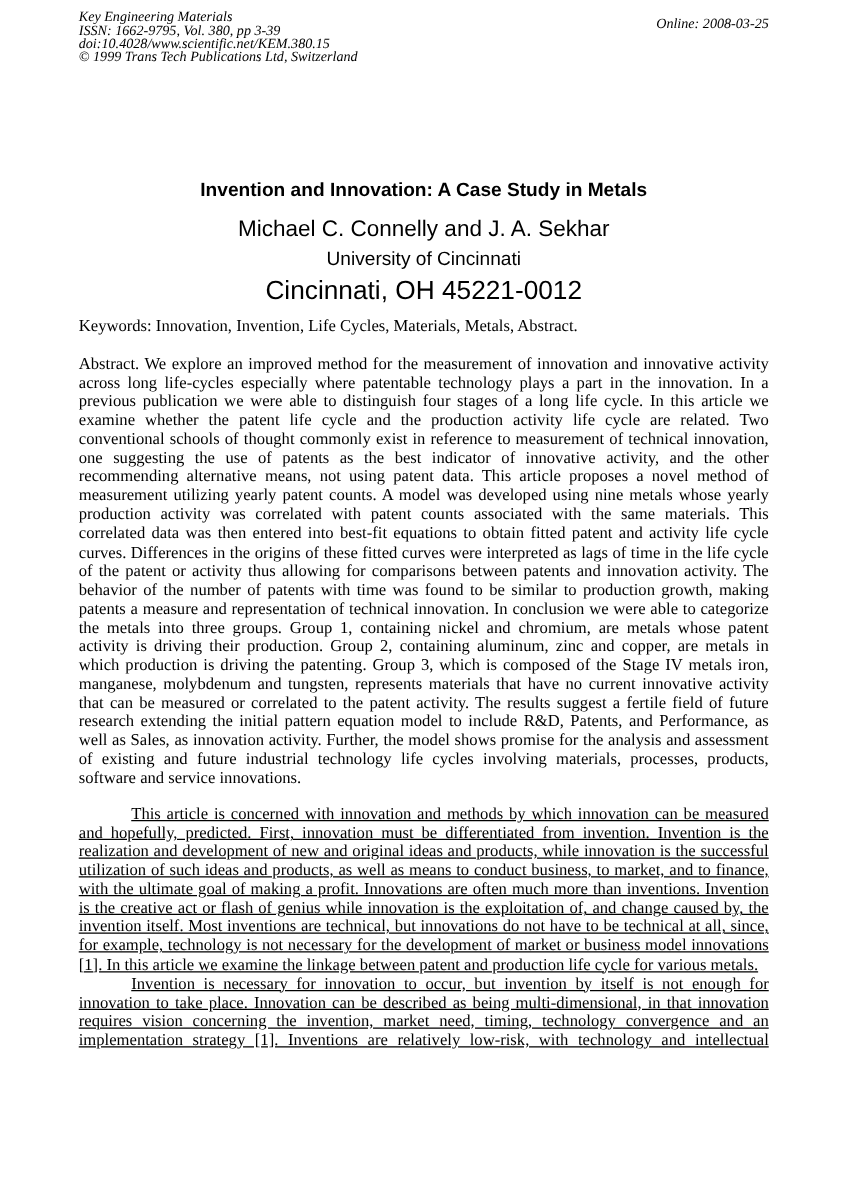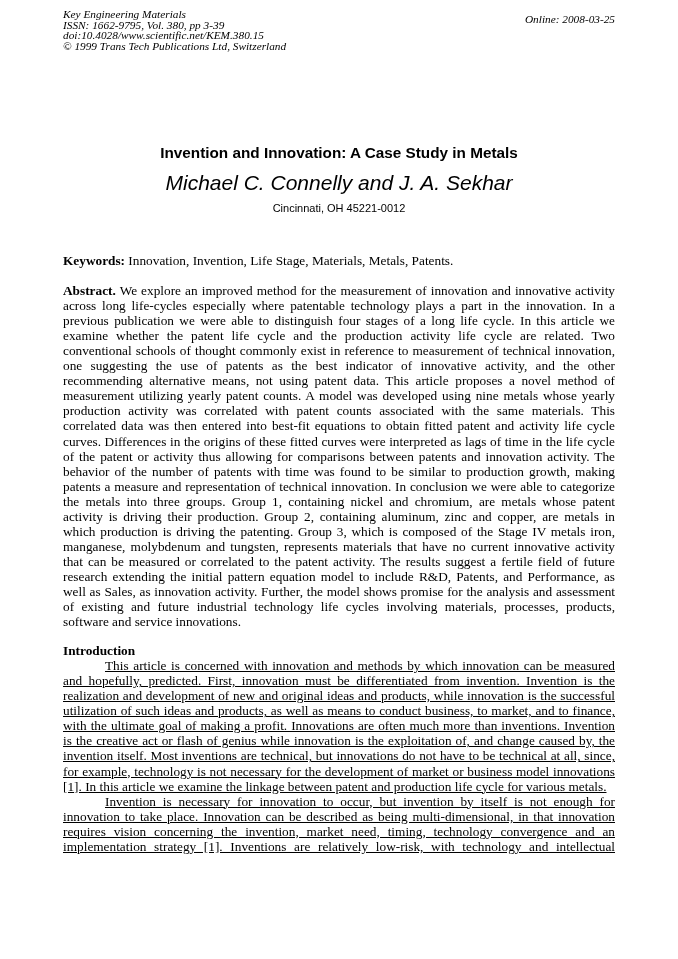--- a/index.html
+++ b/index.html
@@ -2,47 +2,47 @@
 <html><head>
   <meta charset="utf-8">
   <style>
     html, body { margin: 0; padding: 0; background: #ffffff; }
     body { width: 678px; height: 959px; position: relative; overflow: hidden; color: #000; font-family: "Liberation Serif", serif; }
     .hdr { position: absolute; top: 9px; left: 63px; font-style: italic; font-size: 11.3px; line-height: 10.6px; }
     .hdr div { white-space: nowrap; }
     .online { position: absolute; top: 14px; right: 63px; font-style: italic; font-size: 11.3px; line-height: 10.6px; }
     .title-block { position: absolute; top: 96px; left: 0; width: 678px; text-align: center; font-family: "Liberation Sans", sans-serif; margin-top: 48px; }
     .title { font-weight: bold; font-size: 15.3px; line-height: 18px; margin: 0; }
-    .author { font-size: 21px; margin-top: 12px; line-height: 18px; font-style: italic; }
+    .author { font-size: 18px; margin-top: 12px; line-height: 18px; }
     .aff { font-size: 15.3px; margin-top: 7px; line-height: 18px; }
-    .city { font-size: 11px; margin-top: 7px; line-height: 18px; }
+    .city { font-size: 21px; margin-top: 7px; line-height: 18px; }
     .body { position: absolute; left: 63px; width: 552px; top: 253px; font-size: 13.3px; line-height: 15.05px; }
     .body p { margin: 0; text-align: justify; }
     .kw { margin-bottom: 15px !important; }
     .abs { margin-bottom: 14px !important; }
     .sec { font-weight: bold; margin: 0; }
     .indent { text-indent: 42px; text-decoration: underline; }
-    b { font-weight: bold; }
+    b { font-weight: normal; }
   </style>
 </head>
 <body>
 
 <div class="hdr">
   <div>Key Engineering Materials</div>
   <div>ISSN: 1662-9795, Vol. 380, pp 3-39</div>
   <div>doi:10.4028/www.scientific.net/KEM.380.15</div>
   <div>© 1999 Trans Tech Publications Ltd, Switzerland</div>
 </div>
 <div class="online">Online: 2008-03-25</div>
 
 <div class="title-block">
   <h1 class="title">Invention and Innovation: A Case Study in Metals</h1>
   <div class="author">Michael C. Connelly and J. A. Sekhar</div>
+  <div class="aff">University of Cincinnati</div>
   <div class="city">Cincinnati, OH 45221-0012</div>
 </div>
 
 <div class="body">
-  <p class="kw"><b>Keywords:</b><span> Innovation, Invention, Life Stage, Materials, Metals, Patents.</span></p>
+  <p class="kw"><b>Keywords:</b><span> Innovation, Invention, Life Cycles, Materials, Metals, Abstract.</span></p>
   <p class="abs"><b>Abstract.</b><span> We explore an improved method for the measurement of innovation and innovative activity across long life-cycles especially where patentable technology plays a part in the innovation.  In a previous publication we were able to distinguish four stages of a long life cycle.  In this article  we examine whether the patent life cycle and the production activity life cycle are related.  Two conventional schools of thought commonly exist in reference to measurement of technical innovation, one suggesting the use of patents as the best indicator of innovative activity, and the other recommending alternative means, not using patent data. This article proposes a novel method of measurement utilizing yearly patent counts. A model was developed using nine metals whose yearly production activity was correlated with patent counts associated with the same materials. This correlated data was then entered into best-fit equations to obtain fitted patent and activity life cycle curves. Differences in the origins of these fitted curves were interpreted as lags of time in the life cycle of the patent or activity thus allowing for comparisons between patents and innovation activity. The behavior of the number of patents with time was found to be similar to production growth, making patents a measure and representation of technical innovation.  In conclusion we were able to categorize the metals into three groups. Group 1, containing nickel and chromium, are metals whose patent activity is driving their production. Group 2, containing aluminum, zinc and copper, are metals in which production is driving the patenting. Group 3, which is composed of the Stage IV metals iron, manganese, molybdenum and tungsten, represents materials that have no current innovative activity that can be measured or correlated to the patent activity. The results suggest a fertile field of future research extending the initial pattern equation model to include R&amp;D, Patents, and Performance, as well as Sales, as innovation activity.  Further, the model shows promise for the analysis and assessment of existing and future industrial technology life cycles involving materials, processes, products, software and service innovations.</span></p>
-  <p class="sec">Introduction</p>
   <p class="indent">This article is concerned with innovation and methods by which innovation can be measured and hopefully, predicted.  First, innovation must be differentiated from invention.  Invention is the realization and development of new and original ideas and products, while innovation is the successful utilization of such ideas and products, as well as means to conduct business, to market, and to finance, with the ultimate goal of making a profit. Innovations are often much more than inventions. Invention is the creative act or flash of genius while innovation is the exploitation of, and change caused by, the invention itself. Most inventions are technical, but innovations do not have to be technical at all, since, for example, technology is not necessary for the development of market or business model innovations [1].  In this article we examine the linkage between patent and production life cycle for various metals.</p>
   <p class="indent" style="text-align-last: justify;">Invention is necessary for innovation to occur, but invention by itself is not enough for innovation to take place. Innovation can be described as being multi-dimensional, in that innovation requires vision concerning the invention, market need, timing, technology convergence and an implementation strategy [1]. Inventions are relatively low-risk, with technology and intellectual</p>
 </div>
 
 </body></html>

